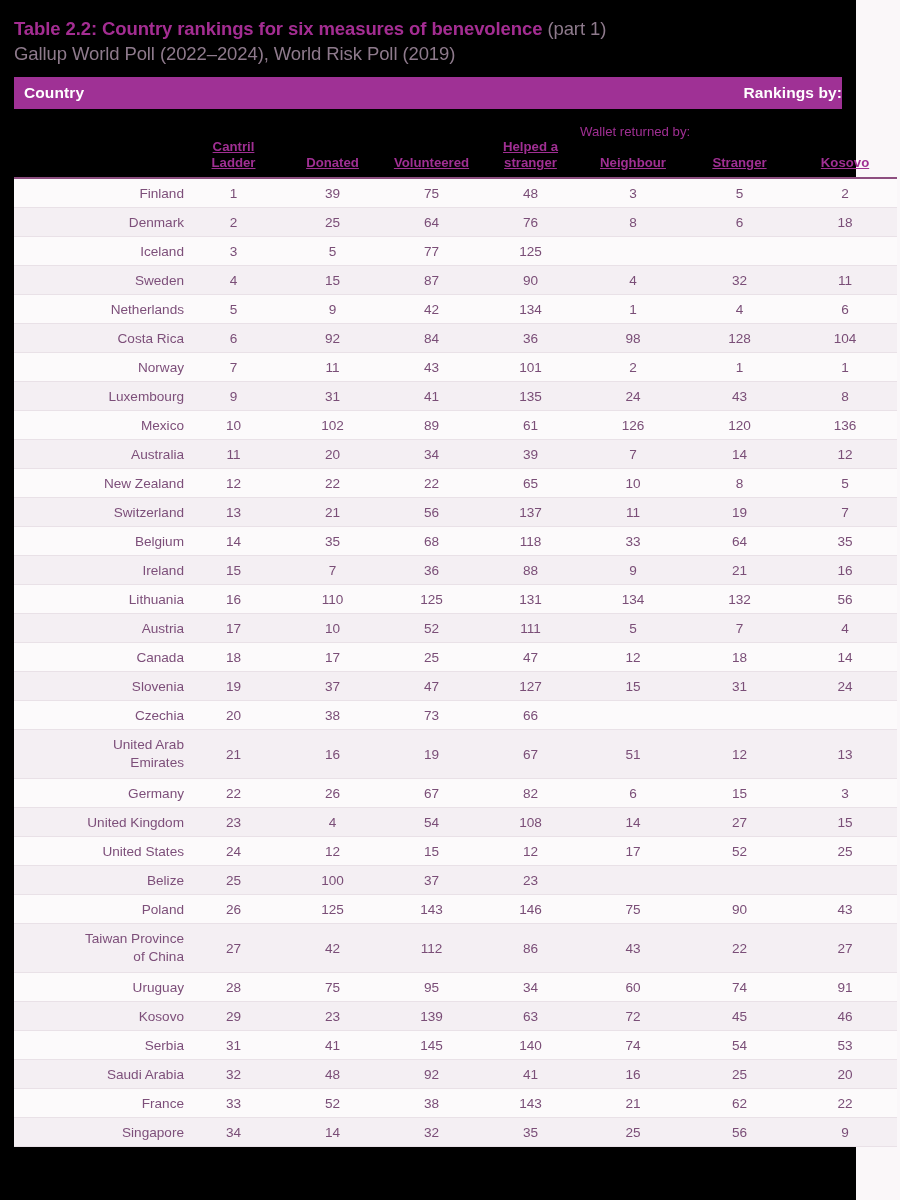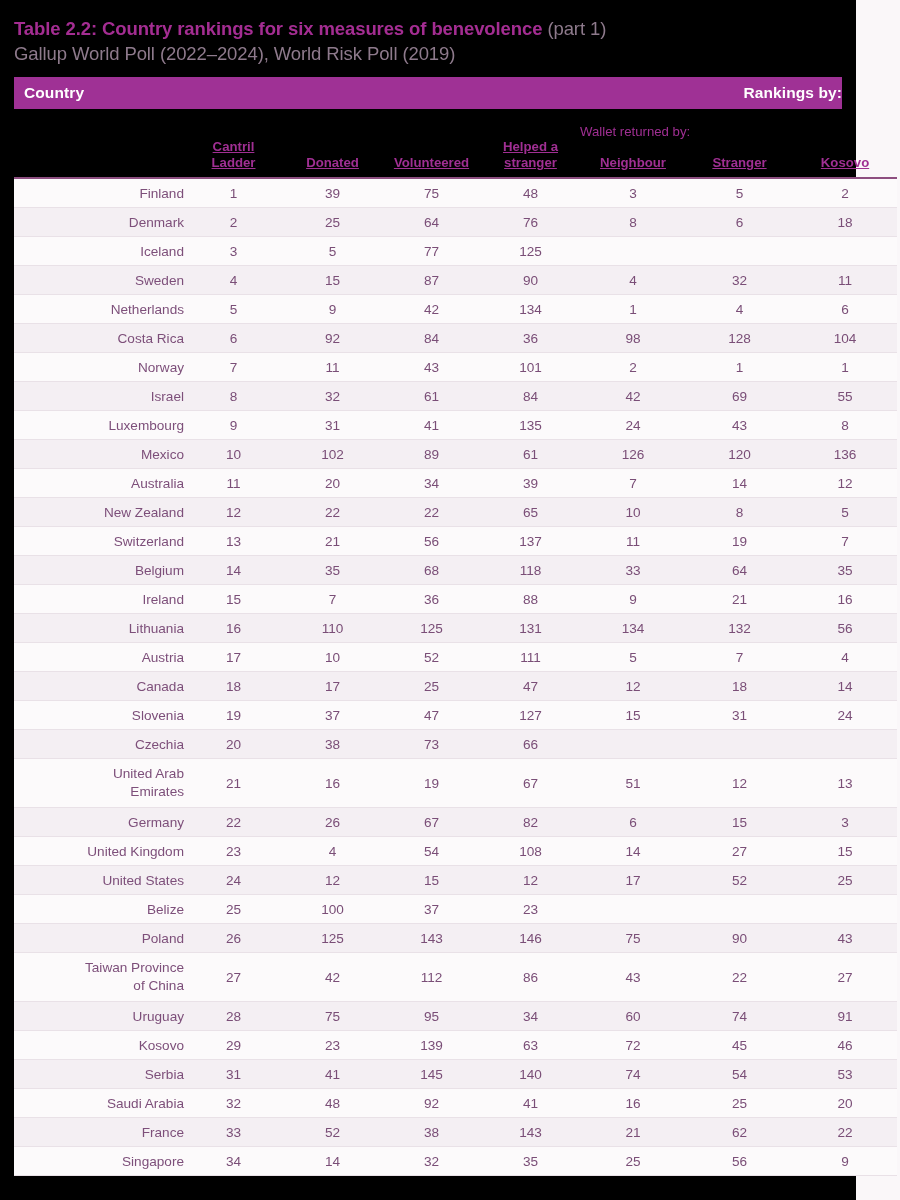--- a/index.html
+++ b/index.html
@@ -275,30 +275,20 @@
           <td class="country">Norway</td>
           <td>7</td>
           <td>11</td>
           <td>43</td>
           <td>101</td>
           <td>2</td>
           <td>1</td>
           <td>1</td>
         </tr>
         <tr>
-          <td class="country">Israel</td>
-          <td>8</td>
-          <td>32</td>
-          <td>61</td>
-          <td>84</td>
-          <td>42</td>
-          <td>69</td>
-          <td>55</td>
-        </tr>
-        <tr>
           <td class="country">Luxembourg</td>
           <td>9</td>
           <td>31</td>
           <td>41</td>
           <td>135</td>
           <td>24</td>
           <td>43</td>
           <td>8</td>
         </tr>
         <tr>

